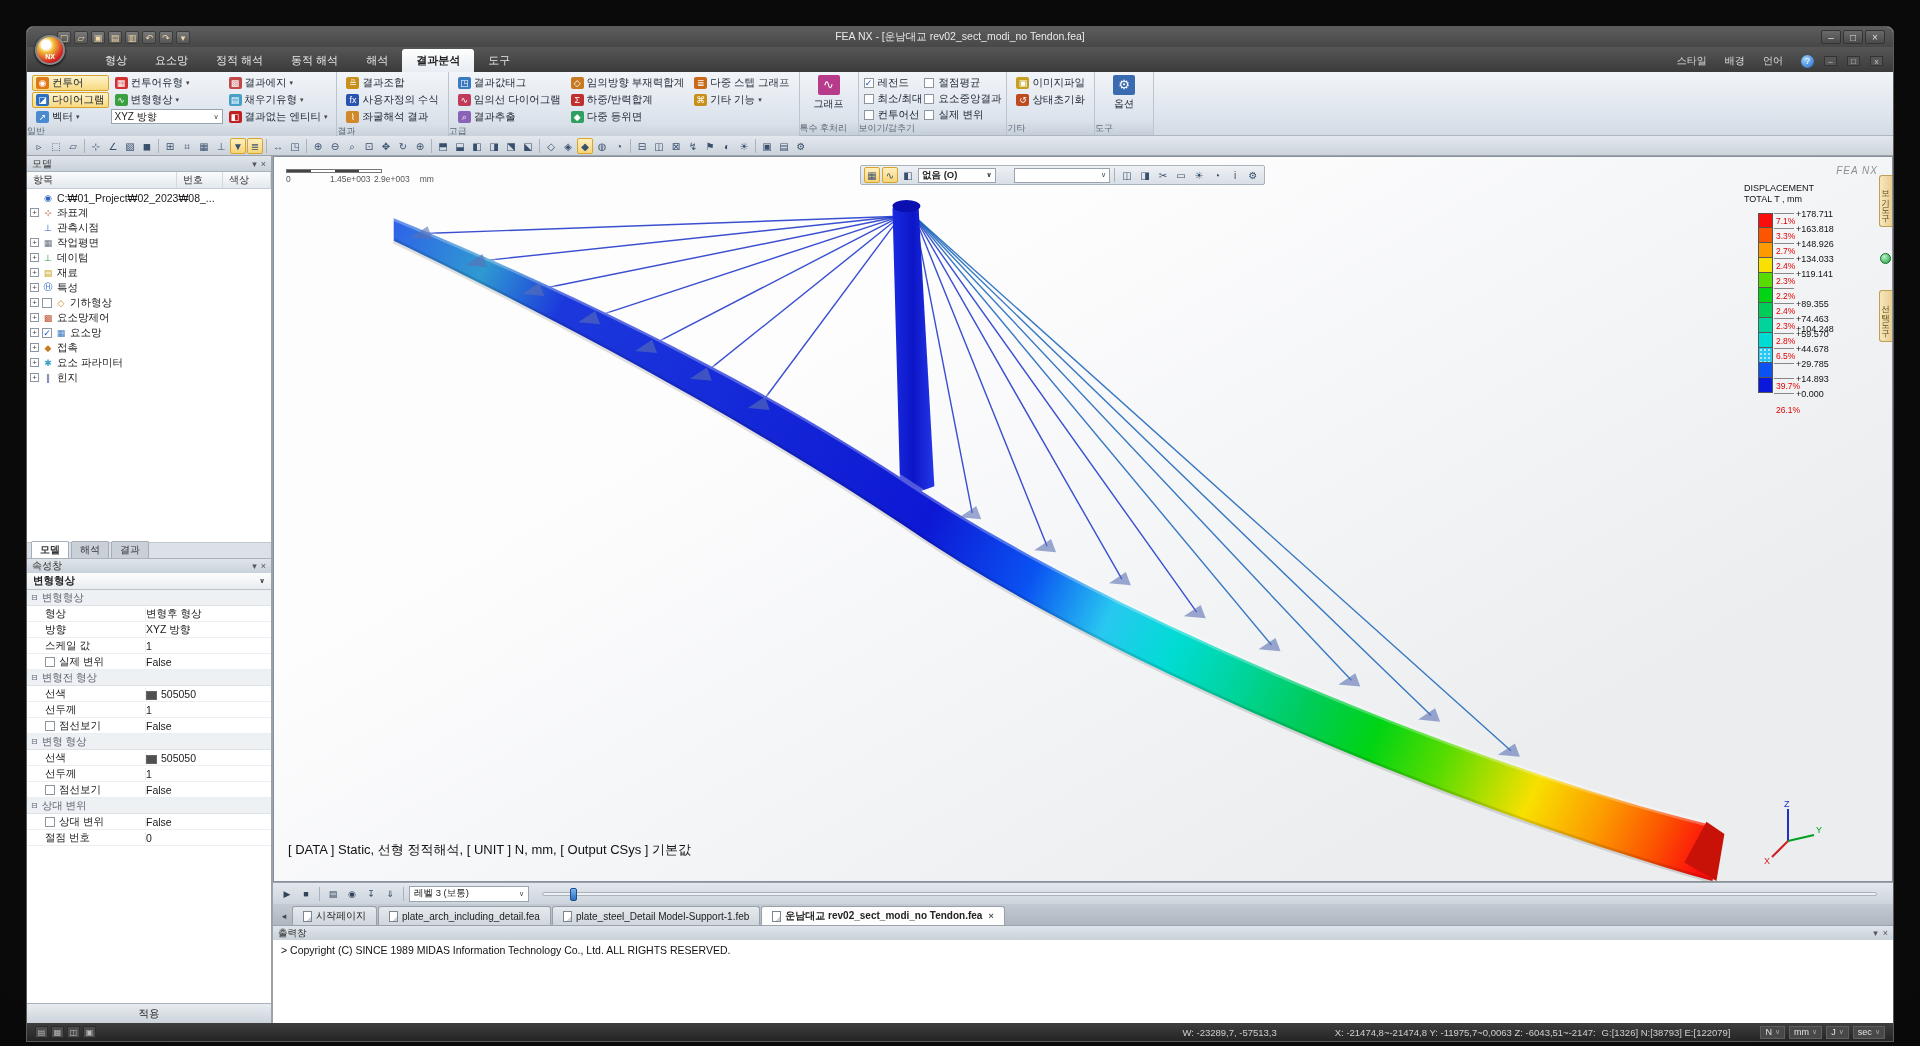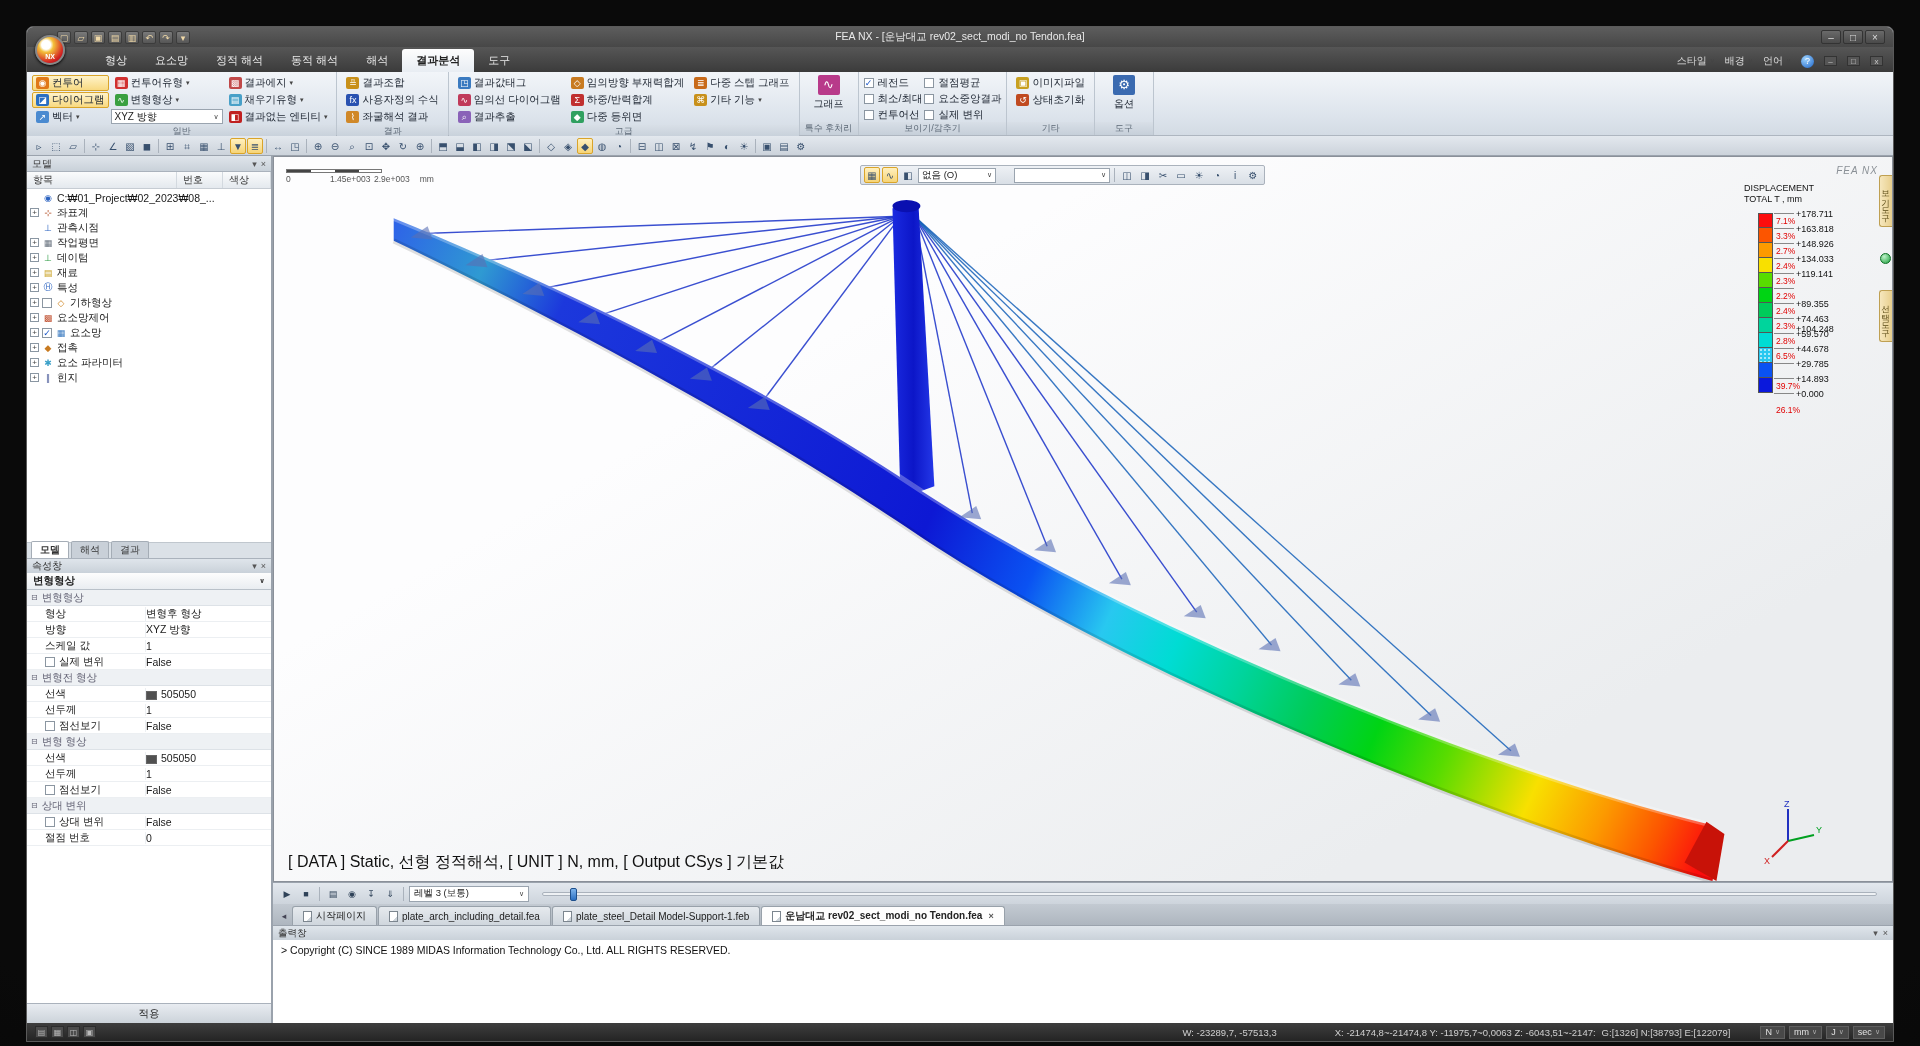--- a/index.html
+++ b/index.html
@@ -23,21 +23,21 @@
   .mtab{padding:4px 14px 4px;color:#e8e8e8;font-size:11px;cursor:pointer}
   .mtab.active{background:linear-gradient(#fdfdfd,#e8edf3);color:#222;border-radius:3px 3px 0 0;font-weight:bold}
   .menur{margin-left:auto;display:flex;align-items:center;gap:10px;padding:0 10px 4px;color:#ddd;font-size:10px}
   .menur .mr{display:flex;align-items:center;gap:3px}
   .menur .helpdot{width:13px;height:13px;border-radius:50%;background:radial-gradient(circle at 35% 30%,#9fd4ff,#1a63c8);color:#fff;font-size:9px;text-align:center;line-height:13px}
   .menur .tiny{width:13px;height:10px;font-size:8px;line-height:9px;text-align:center;color:#ccc;background:#555;border:1px solid #333}
   
   .ribbon{height:64px;background:linear-gradient(#f2f5f9,#dde4ec 70%,#d3dbe4);display:flex;border-bottom:1px solid #aeb6c0;flex:0 0 auto}
   .rgroup{display:flex;flex-direction:column;border-right:1px solid #bcc5cf;padding-top:2px}
   .rbody{flex:1;display:flex;gap:2px;padding:0 5px}
-  .rlabel{height:13px;font-size:9px;color:#5c6876;text-align:center;background:linear-gradient(#d8dfe7,#c6cfd9);line-height:13px}
+  .rlabel{height:13px;font-size:9px;color:#5c6876;text-align:left;background:linear-gradient(#d8dfe7,#c6cfd9);line-height:13px}
   .rcol{display:flex;flex-direction:column;justify-content:flex-start;gap:1px;padding-top:1px}
   .ritem{display:flex;align-items:center;gap:3px;height:16px;padding:0 3px;font-size:10.5px;color:#1c2430;border:1px solid transparent;border-radius:2px;white-space:nowrap;cursor:pointer}
   .ritem.on{background:linear-gradient(#fff3c9,#f8d981);border-color:#d9a42a}
   .ricon{width:13px;height:12px;border-radius:2px;font-size:9px;line-height:12px;text-align:center;color:#fff;flex:0 0 auto}
   .rdrop{font-size:7px;color:#444}
   .rcombo{width:112px;height:15px;background:#fff;border:1px solid #9aa4af;display:flex;align-items:center;font-size:10px;padding:0 3px;color:#222}
   .rcombo .rdrop{margin-left:auto}
   .rcheck{display:flex;align-items:center;gap:4px;height:15px;font-size:10.5px;color:#1c2430;white-space:nowrap}
   .cbx{width:10px;height:10px;background:#fff;border:1px solid #8b96a1;font-size:9px;line-height:9px;text-align:center;color:#1a56c8}
   .rbig{width:48px;align-self:stretch;display:flex;flex-direction:column;align-items:center;justify-content:center;gap:2px;font-size:10px;color:#1c2430;cursor:pointer}
@@ -88,21 +88,21 @@
   .vcombo{height:15px;background:#fff;border:1px solid #9aa4af;display:flex;align-items:center;font-size:9.5px;color:#222;padding:0 3px;gap:4px}
   .legend{position:absolute;right:10px;top:26px;width:138px;font-size:9.5px;color:#111}
   .lg-title{line-height:11px;font-size:9px}
   .lg-body{position:relative;margin-top:4px;height:196px}
   .lg-band{position:absolute;left:14px;width:15px;height:15px;border:1px solid #555;border-top:none}
   .lg-band.first{border-top:1px solid #555}
   .lg-val{position:absolute;left:52px;font-size:9px}
   .lg-pct{position:absolute;left:32px;font-size:8.5px;color:#e00000}
   .lg-tick{position:absolute;left:30px;width:20px;border-top:1px solid #888}
   .vwatermark{position:absolute;right:14px;top:8px;font-size:10px;color:#8a9096;font-style:italic;letter-spacing:1px}
-  .vdata{position:absolute;left:14px;bottom:8px;font-size:16px;color:#111}
+  .vdata{position:absolute;left:14px;bottom:22px;font-size:13px;color:#111}
   .vaxis{position:absolute;right:66px;bottom:16px;width:64px;height:64px}
   .sidetabs{position:absolute;right:0;top:18px;width:13px;display:flex;flex-direction:column;gap:26px;align-items:center}
   .stab{writing-mode:vertical-rl;font-size:8.5px;color:#5a4a16;background:linear-gradient(90deg,#f6e7bd,#e8cf8e);border:1px solid #bfa052;border-right:none;border-radius:3px 0 0 3px;padding:8px 0;width:13px;text-align:center}
   .sdot{width:11px;height:11px;border-radius:50%;background:radial-gradient(circle at 35% 30%,#bdf3c9,#1d9e3c);border:1px solid #0c6e24}
   
   .animbar{height:22px;background:linear-gradient(#e3e8ee,#cdd4dc);border-top:1px solid #9ba3ad;display:flex;align-items:center;gap:3px;padding:0 6px;flex:0 0 auto}
   .aico{width:16px;height:16px;font-size:9px;line-height:15px;text-align:center;color:#2f4258;border:1px solid transparent}
   .acombo{width:120px;height:16px;background:#fff;border:1px solid #9aa4af;font-size:9.5px;display:flex;align-items:center;padding:0 4px;color:#222}
   .acombo .rdrop{margin-left:auto}
   .slider{flex:1;height:4px;background:#eef1f4;border:1px solid #aab2bc;border-radius:2px;position:relative;margin:0 10px}
@@ -734,21 +734,21 @@
                 <span style="width: 44px;">1.45e+003</span>
                 <span style="width: auto;">2.9e+003</span>
                 <span style="margin-left: 10px;">  mm</span>
               </div>
         </div>
 
         <div class="vtoolbar" id="vtoolbar">
               <span class="ticon hl">▦</span>
               <span class="ticon hl">∿</span>
               <span class="ticon">◧</span>
-              <div class="vcombo" style="width: 78px;">
+              <div class="vcombo" style="width: 78px; font-weight: bold;">
                 <span>없음 (O)</span>
                 <span class="rdrop" style="margin-left:auto">∨</span>
               </div>
               <span style="width: 14px;"></span>
               <div class="vcombo" style="width: 96px;">
                 <span> </span>
                 <span class="rdrop" style="margin-left:auto">∨</span>
               </div>
               <div class="tsep"></div>
               <span class="ticon">◫</span>

